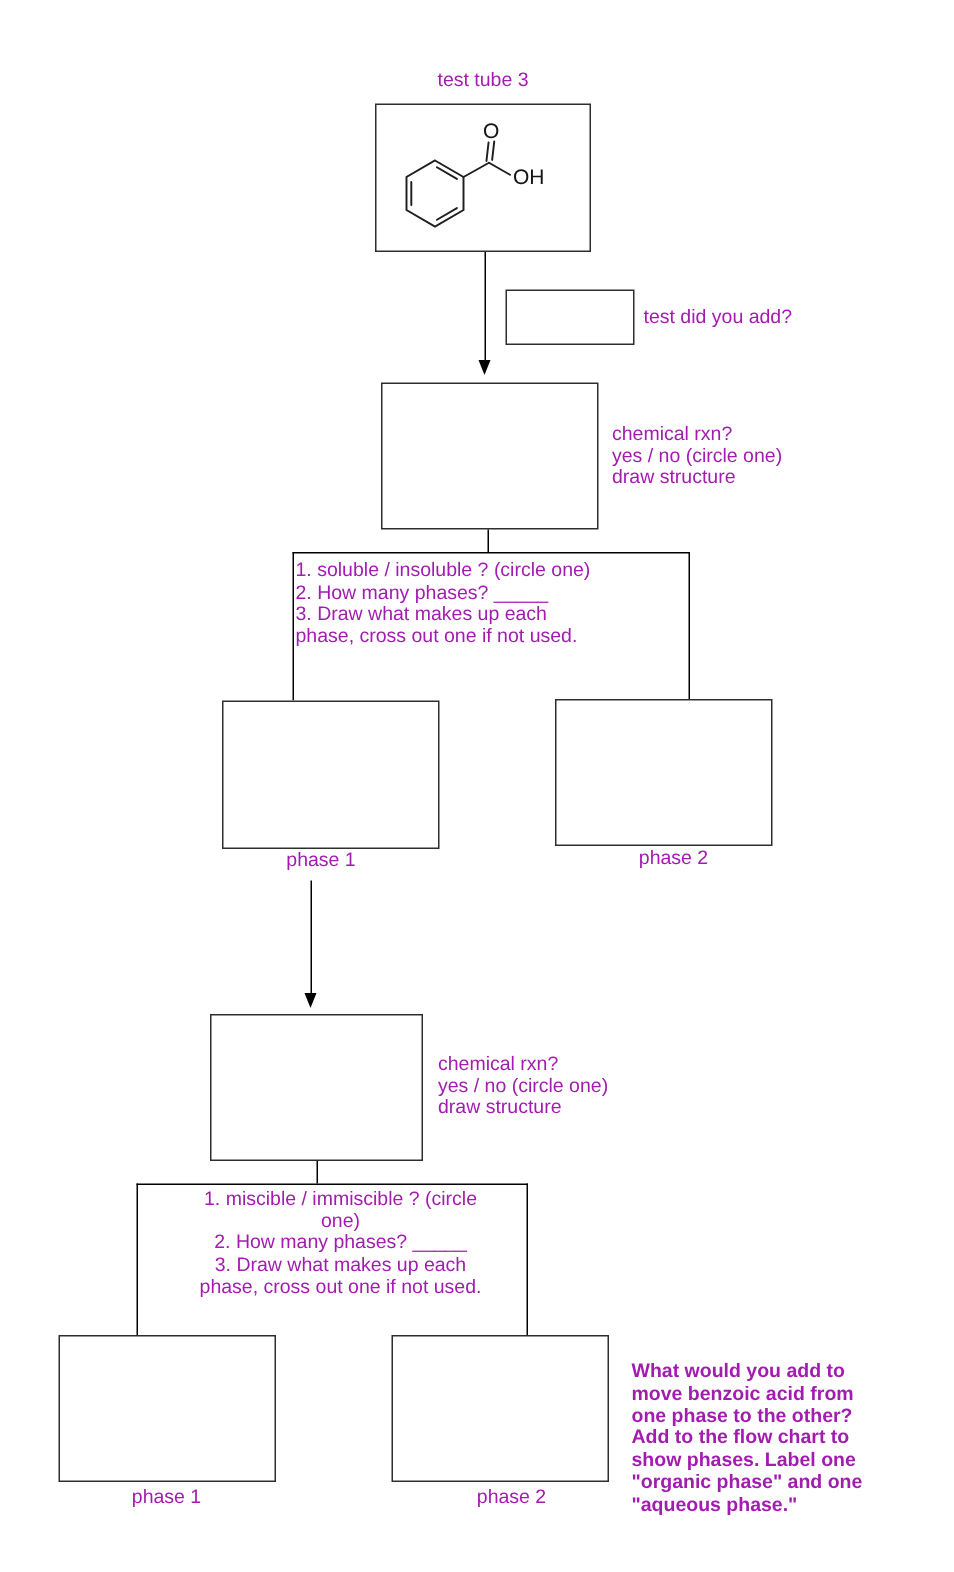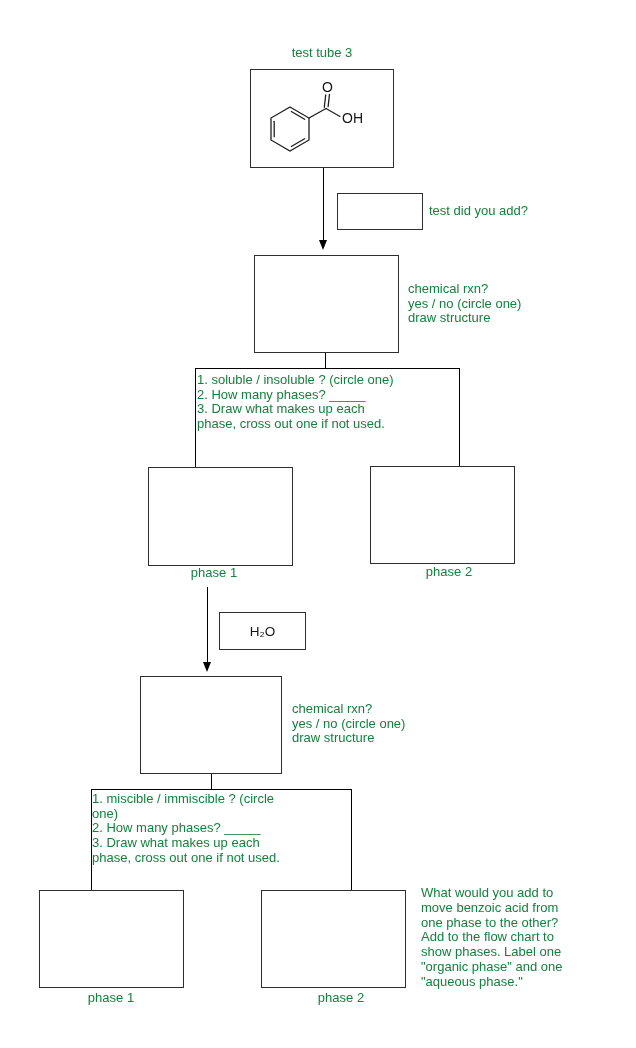--- a/index.html
+++ b/index.html
@@ -7,24 +7,24 @@
     position:relative; width:636px; height:1048px; background:#ffffff;
     font-family:"Liberation Sans","DejaVu Sans",sans-serif;
     color:#151515; overflow:hidden;
   }
   .box {
     position:absolute; border:1px solid #2e2e2e; background:#ffffff;
     box-sizing:border-box;
   }
   .txt {
     position:absolute; font-size:13px; line-height:14.7px;
-    white-space:pre-line; color:#15803d;
+    white-space:pre-line; color:#a21caf;
   }
   .center { text-align:center; }
-  .bold { font-weight:normal; line-height:14.8px; }
+  .bold { font-weight:bold; line-height:14.8px;margin-top:21px; }
   .vline { position:absolute; width:1px; background:#000; }
   .arrowhead {
     position:absolute; width:0; height:0;
     border-left:4.5px solid transparent;
     border-right:4.5px solid transparent;
     border-top:10px solid #000;
   }
   .bracket {
     position:absolute; box-sizing:border-box;
     border:1px solid #000; border-bottom:none; background:transparent;
@@ -75,33 +75,30 @@
 phase, cross out one if not used.</div>
 
   <div class="box" style="left:148px; top:467px; width:145px; height:99px;"></div>
   <div class="box" style="left:370px; top:466px; width:145px; height:98px;"></div>
   <div class="txt center" style="left:149px; top:566px; width:130px;">phase 1</div>
   <div class="txt center" style="left:384px; top:565px; width:130px;">phase 2</div>
 
   <div class="vline" style="left:207px; top:587px; height:76px;"></div>
   <div class="arrowhead" style="left:203px; top:662px;"></div>
 
-  <div class="box flexc" style="left:219px; top:612px; width:87px; height:38px; font-size:13.5px;">
-    <span>H₂O</span>
-  </div>
 
   <div class="box" style="left:140px; top:676px; width:142px; height:98px;"></div>
   <div class="txt" style="left:292px; top:702px;">chemical rxn?
 yes / no (circle one)
 draw structure</div>
 
   <div class="vline" style="left:211px; top:774px; height:15px;"></div>
 
   <div class="bracket" style="left:91px; top:789px; width:261px; height:101px;"></div>
-  <div class="txt" style="left:92px; top:792px; width:238px;">1. miscible / immiscible ? (circle
+  <div class="txt" style="left:108px; top:792px; width:238px;text-align:center;">1. miscible / immiscible ? (circle
 one)
 2. How many phases? _____
 3. Draw what makes up each
 phase, cross out one if not used.</div>
 
   <div class="box" style="left:39px; top:890px; width:145px; height:98px;"></div>
   <div class="box" style="left:261px; top:890px; width:145px; height:98px;"></div>
   <div class="txt center" style="left:46px; top:991px; width:130px;">phase 1</div>
   <div class="txt center" style="left:276px; top:991px; width:130px;">phase 2</div>
 

